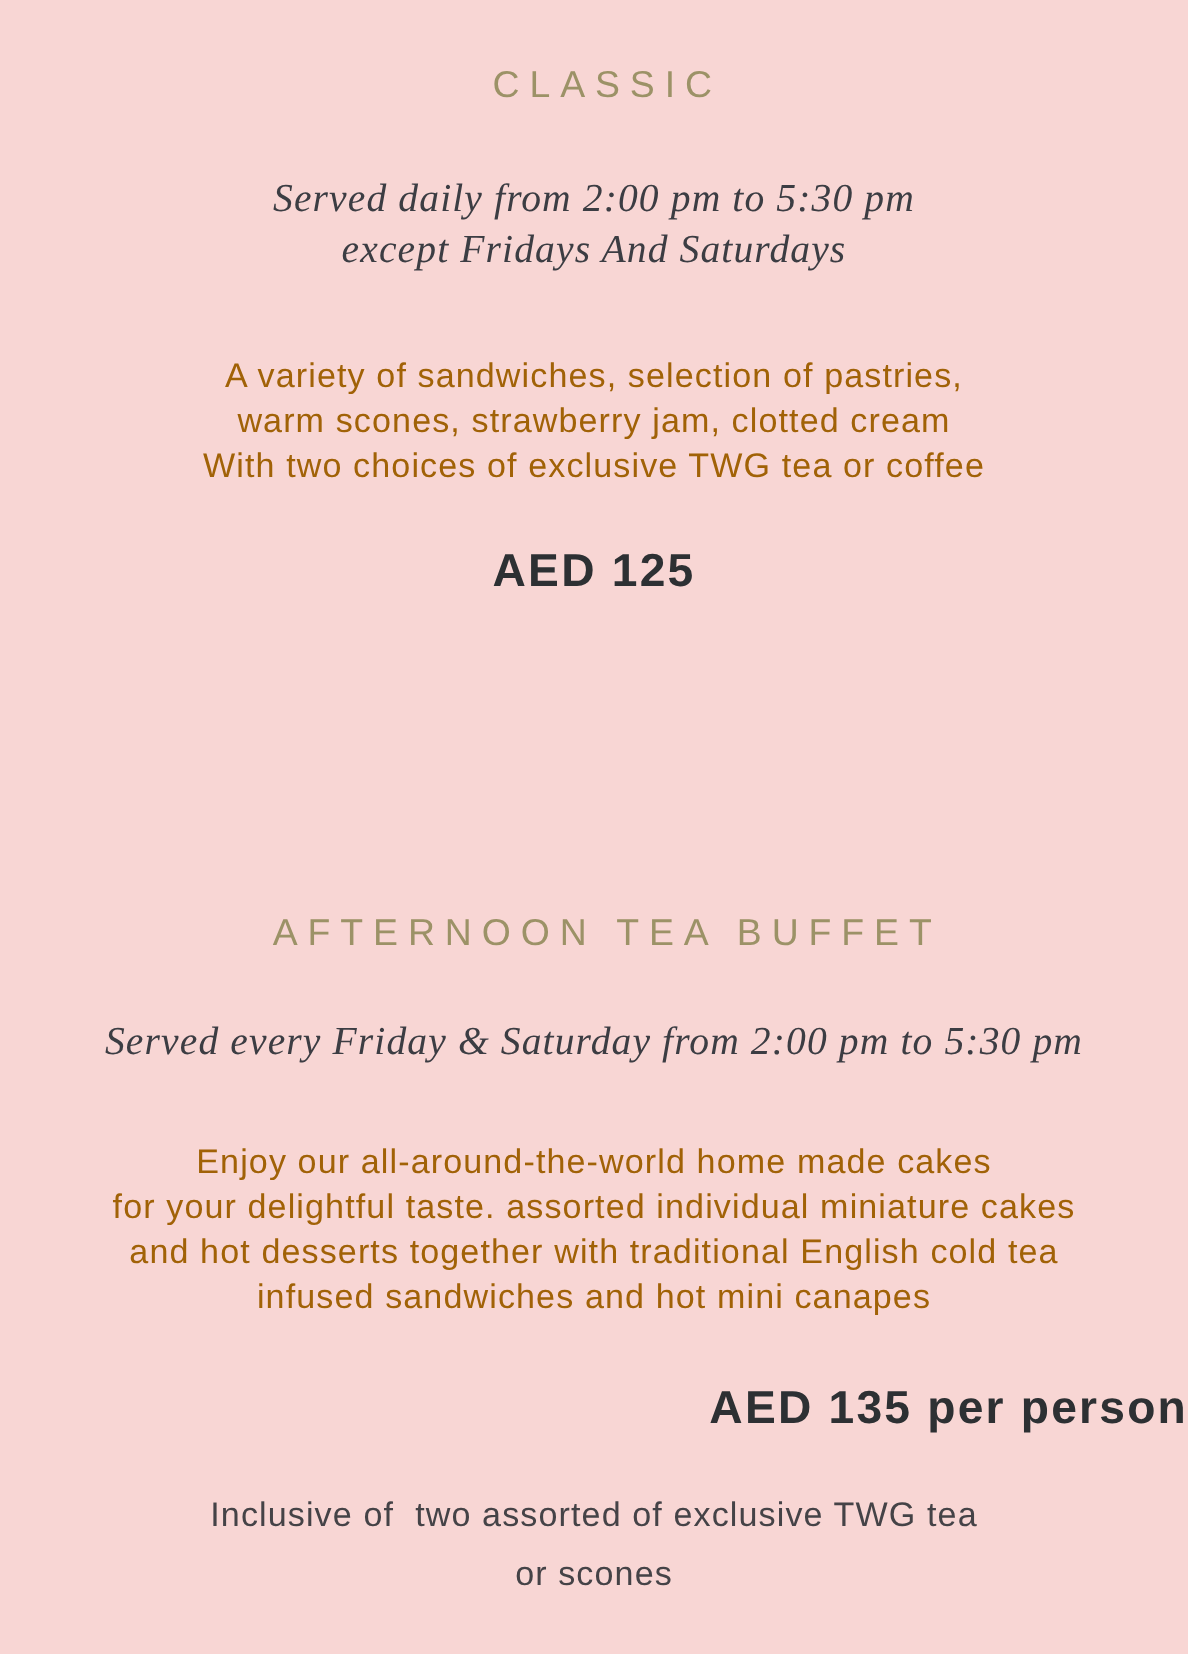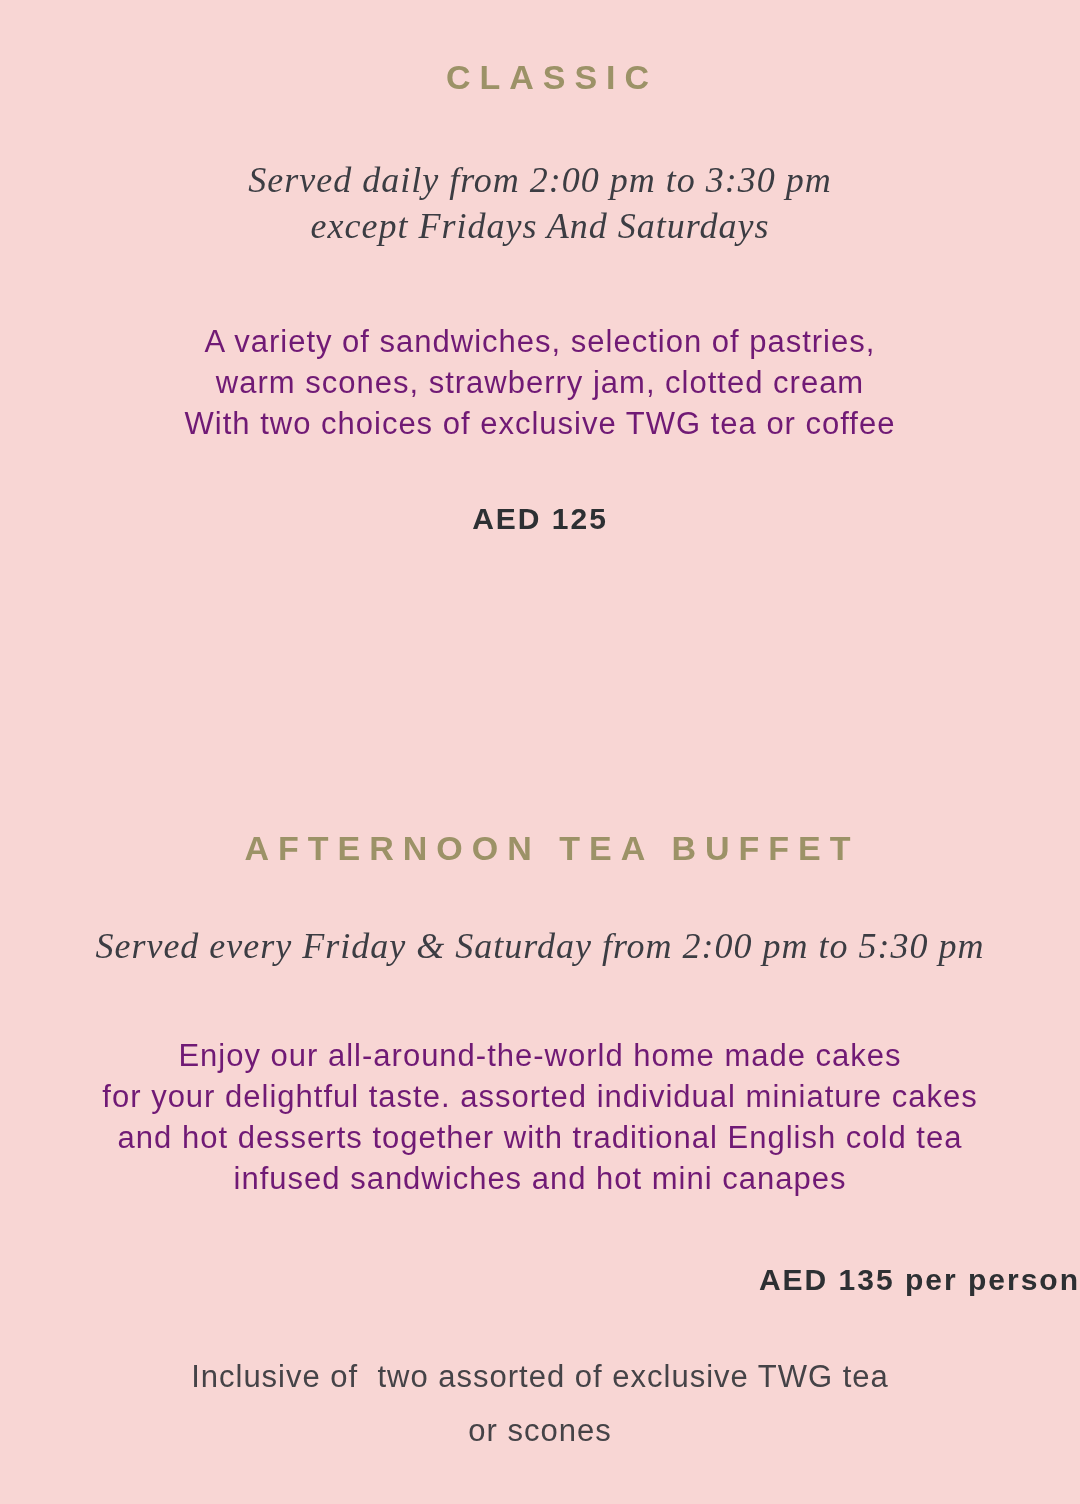--- a/index.html
+++ b/index.html
@@ -15,21 +15,21 @@
     background: #f8d6d4;
     overflow: hidden;
     text-align: center;
     font-family: "Liberation Sans", sans-serif;
     color: #454347;
   }
   .section-title {
     padding-top: 55px;
     font-size: 34px;
     line-height: 44px;
-    font-weight: 700;
+    font-weight: 400;
     letter-spacing: 9px;
     color: #9c9267;
     padding-left: 24px;
   }
   .section-title.second {
     padding-top: 0;
     margin-top: 283px;
     line-height: 46px;
   }
   .schedule {
@@ -43,28 +43,28 @@
   }
   .schedule.second {
     margin-top: 52px;
     font-family: Liberation Serif, serif;
   }
   .description {
     margin-top: 72px;
     font-size: 31px;
     line-height: 41px;
     letter-spacing: 1px;
-    color: #701a75;
+    color: #a16207;
   }
   .description.second {
     margin-top: 66px;
   }
   .price {
     margin-top: 52px;
-    font-size: 30px;
+    font-size: 42px;
     line-height: 46px;
     font-weight: 700;
     letter-spacing: 2px;
     color: #2d3033;
   }
   .price.second {
     margin-top: 57px;
     line-height: 48px;
     text-align: right;
   }
@@ -81,21 +81,21 @@
 </style>
 </head>
 <body>
 
 <div class="menu-page">
 
   <div class="section">
     <div class="section-title">CLASSIC</div>
 
     <div class="schedule">
-      <div class="line">Served daily from 2:00 pm to 3:30 pm</div>
+      <div class="line">Served daily from 2:00 pm to 5:30 pm</div>
       <div class="line">except Fridays And Saturdays</div>
     </div>
 
     <div class="description">
       <div class="line">A variety of sandwiches, selection of pastries,</div>
       <div class="line">warm scones, strawberry jam, clotted cream</div>
       <div class="line">With two choices of exclusive TWG tea or coffee</div>
     </div>
 
     <div class="price">AED 125</div>

